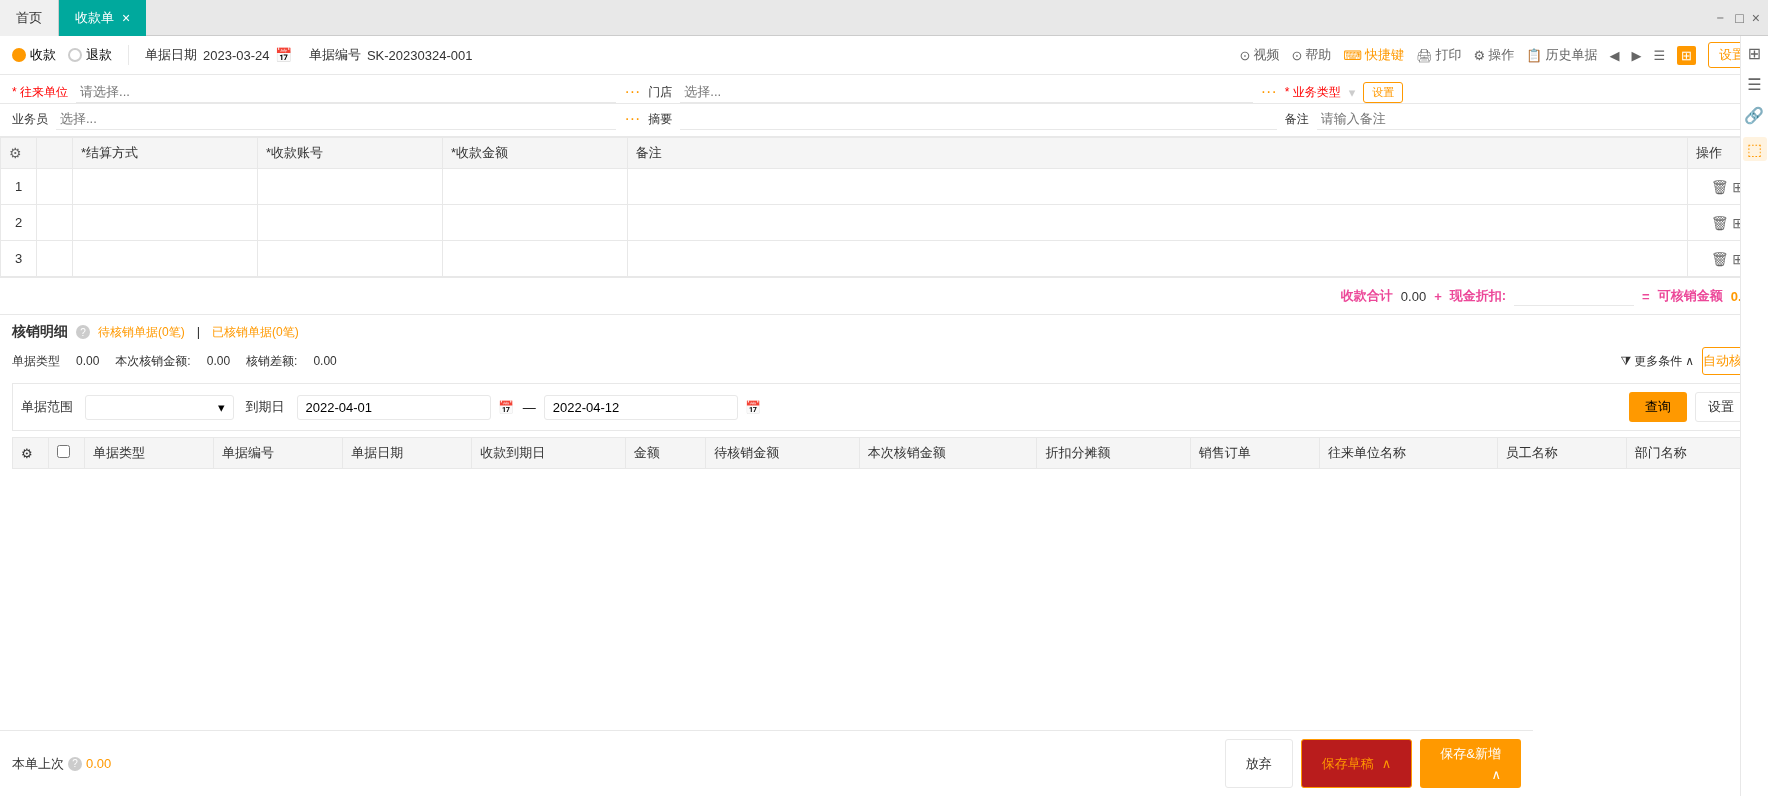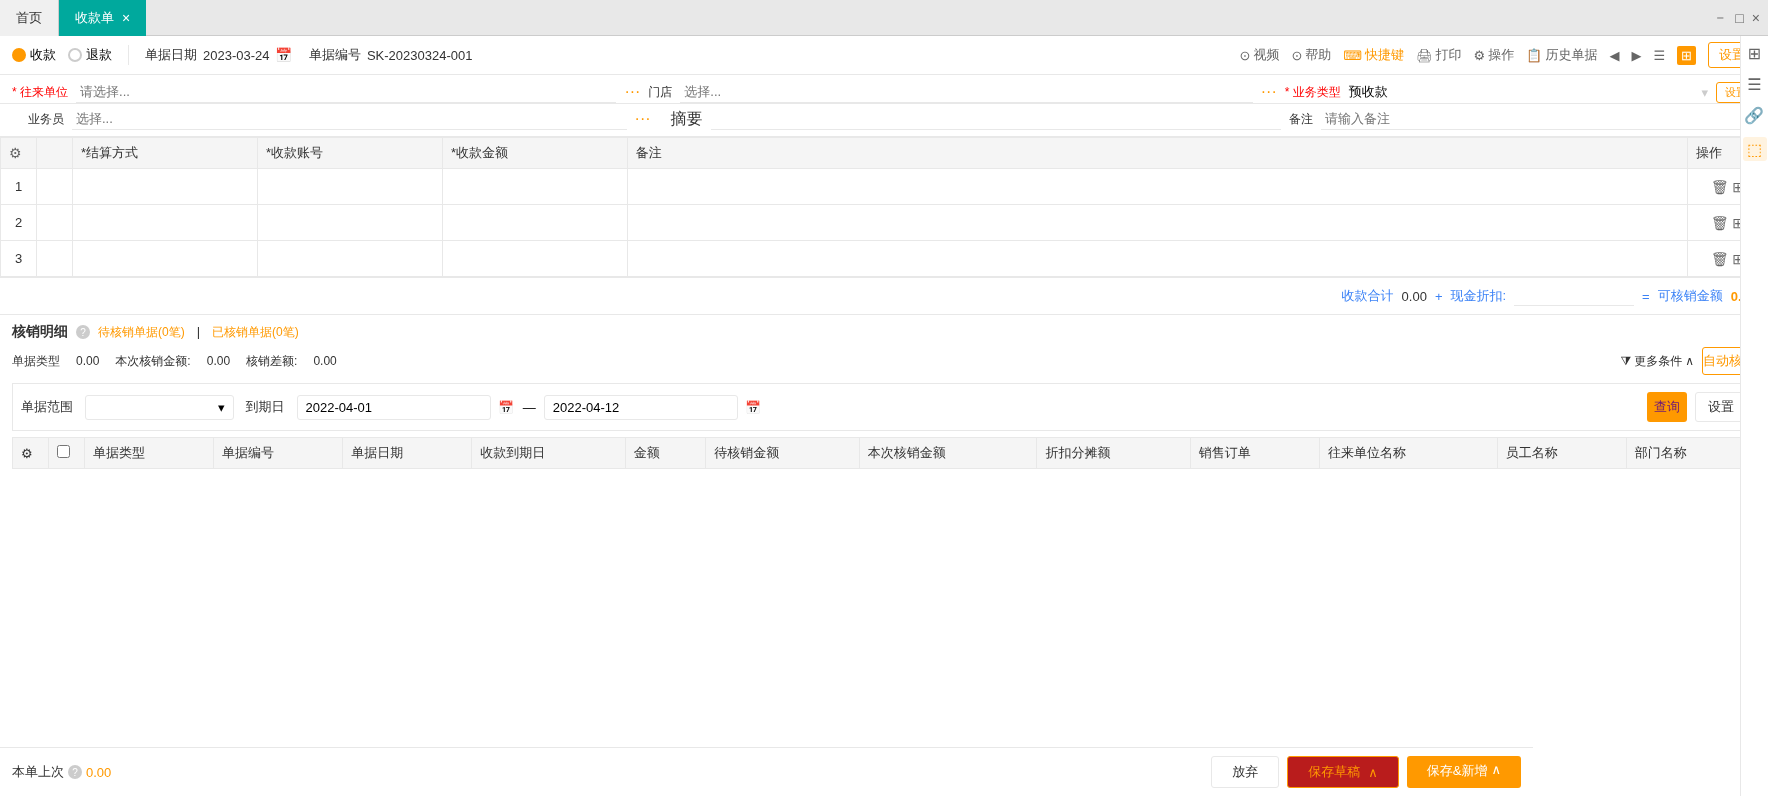--- a/index.html
+++ b/index.html
@@ -77,21 +77,21 @@
     .col-num { width: 36px; text-align: center; color: #666; }
     .col-actions { width: 80px; text-align: center; }
     .action-btn { background: none; border: none; cursor: pointer; color: #666; font-size: 14px; }
 
     
     .table-footer {
       display: flex; align-items: center; justify-content: flex-end;
       padding: 8px 12px; gap: 8px; border-bottom: 1px solid #e8e8e8;
       background: #fff;
     }
-    .footer-label { color: #3b82f6; }
+    .footer-label { color: #ec4899; font-weight: bold; }
     .footer-value { color: #333; }
     .footer-orange { color: #f90; font-weight: bold; }
     .footer-input {
       border: none; border-bottom: 1px solid #e8e8e8; width: 120px;
       padding: 2px 4px; outline: none;
     }
 
     
     .recon-section { padding: 8px 12px; background: #fff; flex: 1; overflow: hidden; display: flex; flex-direction: column; }
     .recon-title { display: flex; align-items: center; gap: 8px; margin-bottom: 6px; }
@@ -116,21 +116,21 @@
     .filter-dropdown-btn {
       border: 1px solid #e8e8e8; padding: 4px 8px; border-radius: 3px;
       background: #fff; cursor: pointer; display: flex; align-items: center; gap: 4px;
     }
     .date-input {
       border: 1px solid #e8e8e8; padding: 4px 8px; border-radius: 3px; outline: none;
     }
     .date-range { display: flex; align-items: center; gap: 8px; }
     .filter-right { margin-left: auto; display: flex; gap: 8px; }
     .btn-query {
-      background: #f90; color: #701a75; border: none; padding: 5px 7px;
+      background: #f90; color: #000000; border: none; padding: 5px 16px;
       border-radius: 3px; cursor: pointer;
     }
     .btn-setup {
       background: #fff; border: 1px solid #e8e8e8; padding: 5px 12px;
       border-radius: 3px; cursor: pointer; color: #333;
     }
 
     
     .bottom-table-wrap { flex: 1; overflow: auto; }
     .bottom-table { width: 100%; border-collapse: collapse; }
@@ -152,21 +152,21 @@
     .btn-abandon {
       background: #fff; border: 1px solid #e8e8e8; padding: 6px 20px;
       border-radius: 3px; cursor: pointer; color: #333;
     }
     .btn-save-draft {
       background: #b91c1c; border: 1px solid #f90; color: #f90; padding: 6px 20px;
       border-radius: 3px; cursor: pointer; display: flex; align-items: center; gap: 8px;
     }
     .btn-save-new {
       background: #f90; color: #fff; border: none; padding: 6px 20px;
-      border-radius: 3px; cursor: pointer; display: flex; align-items: flex-start; gap: 4px;
+      border-radius: 3px; cursor: pointer; display: flex; align-items: flex-end; gap: 4px; flex-direction: column;
     }
 
     
     .right-sidebar {
       position: fixed; right: 0; top: 36px; bottom: 0; width: 28px;
       background: #fff; border-left: 1px solid #e8e8e8; display: flex;
       flex-direction: column; align-items: center; gap: 12px; padding-top: 8px;
     }
     .sidebar-icon { color: #666; cursor: pointer; font-size: 16px; }
     .sidebar-icon.active { color: #f90; background: #fff3e0; width: 24px; height: 24px; display: flex; align-items: center; justify-content: center; border-radius: 3px; }
@@ -259,34 +259,33 @@
       <input class="form-input" type="text" style="flex: 1 1 0%;" placeholder="请选择...">
       <span class="more-btn">···</span>
     </div>
     <div class="form-row" style="flex:2;">
       <span class="form-label-plain" style="font-size:12px;">门店</span>
       <input class="form-input" type="text" style="flex: 1 1 0%;" placeholder="选择...">
       <span class="more-btn">···</span>
     </div>
     <div class="form-row" style="flex:1.5;">
       <span class="form-label" style="font-size:12px;">业务类型</span>
-      <span style="flex:1;">预收款</span>
       <span class="chevron-down">▾</span>
       <button class="btn-settings" style="font-size:11px;padding:2px 8px;">设置</button>
     </div>
   </div>
 
-  <div class="form-area" style="padding: 4px 12px 6px 28px;">
+  <div class="form-area" style="padding: 4px 12px 6px 12px;">
     <div class="form-row" style="flex:2;">
       <span class="form-label-plain" style="font-size:12px;">业务员</span>
       <input class="form-input" type="text" style="flex: 1 1 0%;" placeholder="选择...">
       <span class="more-btn">···</span>
     </div>
     <div class="form-row" style="flex:2;">
-      <span class="form-label-plain" style="font-size:16px;margin-left:12px;">摘要</span>
+      <span class="form-label-plain" style="font-size:12px;">摘要</span>
       <input class="form-input" type="text" style="flex: 1 1 0%;">
     </div>
     <div class="form-row" style="flex:1.5;">
       <span class="form-label-plain" style="font-size:12px;">备注</span>
       <input class="form-input" type="text" style="flex: 1 1 0%;" placeholder="请输入备注">
     </div>
   </div>
 
   <div class="table-container">
     <table class="data-table">

